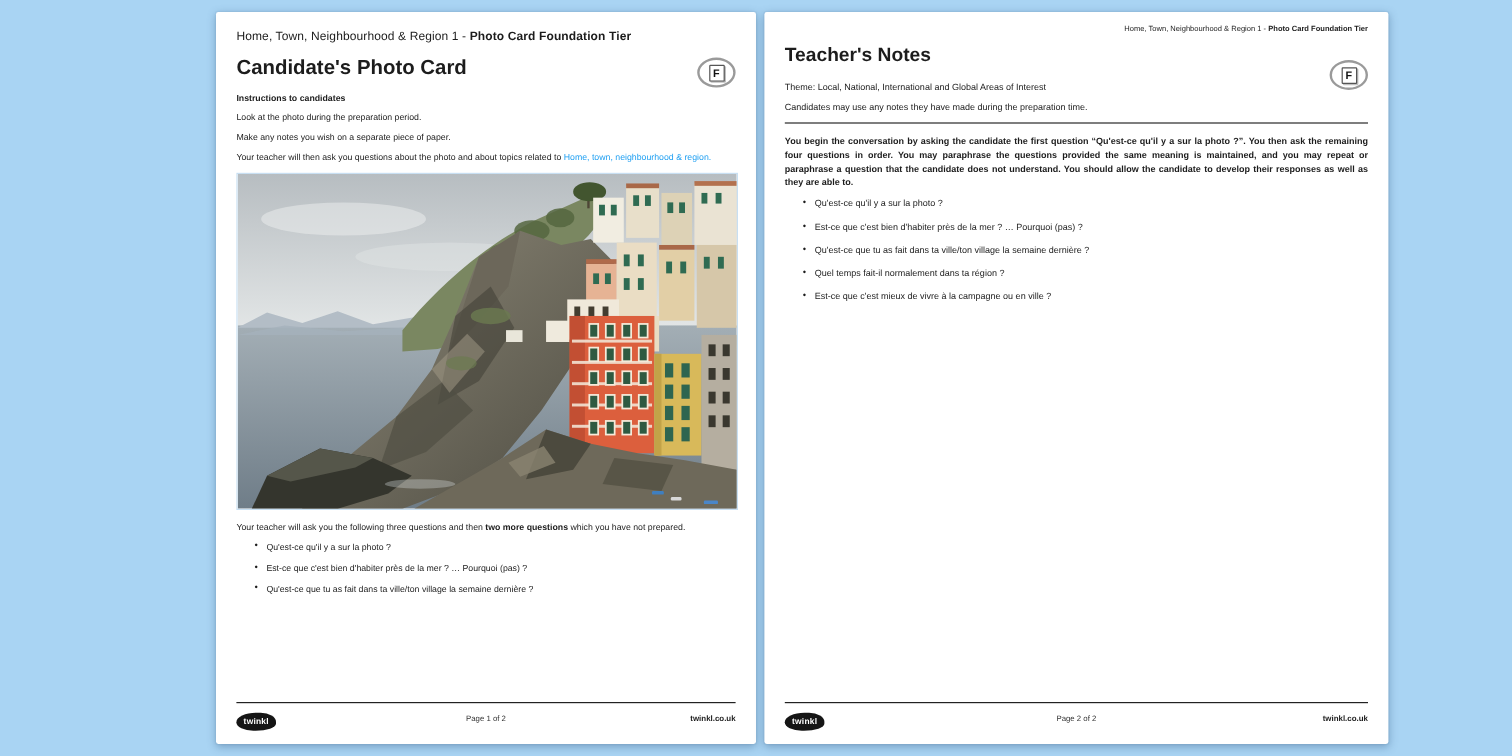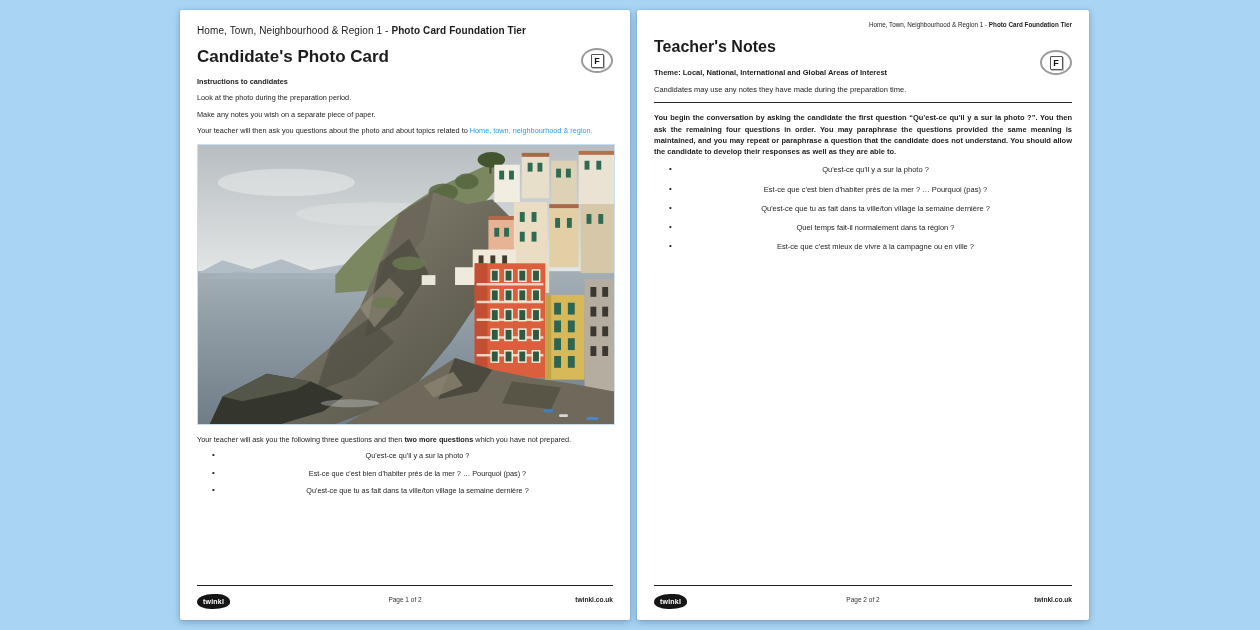--- a/index.html
+++ b/index.html
@@ -11,21 +11,21 @@
     position:relative;
     overflow:hidden;
   }
   .page {
     position:absolute; top:10px; height:610px; background:#ffffff;
     border-radius:2px;
     box-shadow:0 2px 7px rgba(60,100,140,.45), 0 0 0 1px rgba(150,190,220,.35);
     padding:15px 17px 10px 17px;
   }
   .page-left  { left:180px; width:450px; }
-  .page-right { left:637px; width:452px; }
+  .page-right { left:637px; width:520px; }
 
   
   .doc-title { font-size:10px; letter-spacing:.1px; margin-bottom:11px; }
   .doc-title b { font-weight:bold; }
   .section-title { font-size:17px; font-weight:bold; margin-bottom:10px; }
   .small { font-size:7.3px; line-height:1.35; margin-bottom:6.5px; }
   .small.bold { font-weight:bold; }
   .link { color:#1e9ff2; }
 
   .tier-badge {
@@ -41,21 +41,21 @@
   }
   .badge-left  { top:38px; }
   .badge-right { top:40px; }
 
   .photo {
     width:418px; height:281px; margin:8px 0 10px 0;
     border:1px solid #c8dff2; overflow:hidden;
   }
   .photo svg { display:block; width:100%; height:100%; }
 
-  ul.qlist { list-style:none; margin:4px 0 0 15px;text-align:center; }
+  ul.qlist { list-style:none; margin:4px 0 0 15px; }
   ul.qlist li { position:relative; font-size:7.3px; line-height:1.3; padding-left:10px; margin-bottom:8px; }
   ul.qlist li::before { content:"•"; position:absolute; left:0; top:-1px; font-size:8px; }
 
   .footer {
     position:absolute; left:17px; right:17px; bottom:11px;
     border-top:1.6px solid #222; padding-top:4px;
     display:flex; align-items:center;
   }
   .footer > div { flex:1; }
   .footer .f-center { text-align:center; font-size:6.5px; color:#333; }
@@ -65,21 +65,21 @@
     font-size:7px; font-weight:bold; letter-spacing:.2px;
     padding:4px 6px 4px 6px;
     border-radius:58% 45% 60% 50% / 62% 58% 48% 55%;
   }
 
   
   .mini-header { font-size:6.3px; text-align:right; margin:-4px 0 10px 0; color:#222; }
   .mini-header b { font-weight:bold; }
   .tn-title { font-size:16px; font-weight:bold; margin-bottom:12px; }
   .rline { font-size:7.5px; line-height:1.35; margin-bottom:7px; }
-  .rline.bold { font-weight:bold; }
+  .rline.bold { font-weight:normal; }
   .rule { border:none; border-top:1.4px solid #2a2a2a; margin:6px 0 9px 0; }
   .para { font-size:7.5px; line-height:1.5; text-align:justify; margin-bottom:8px;font-weight:bold; }
   .page-right ul.qlist li { font-size:7.5px; margin-bottom:9.5px; }
 </style>
 </head>
 <body>
 
 <div class="page page-left">
 
   <div class="doc-title"><span>Home, Town, Neighbourhood &amp; Region 1 - </span><b>Photo Card Foundation Tier</b></div>

